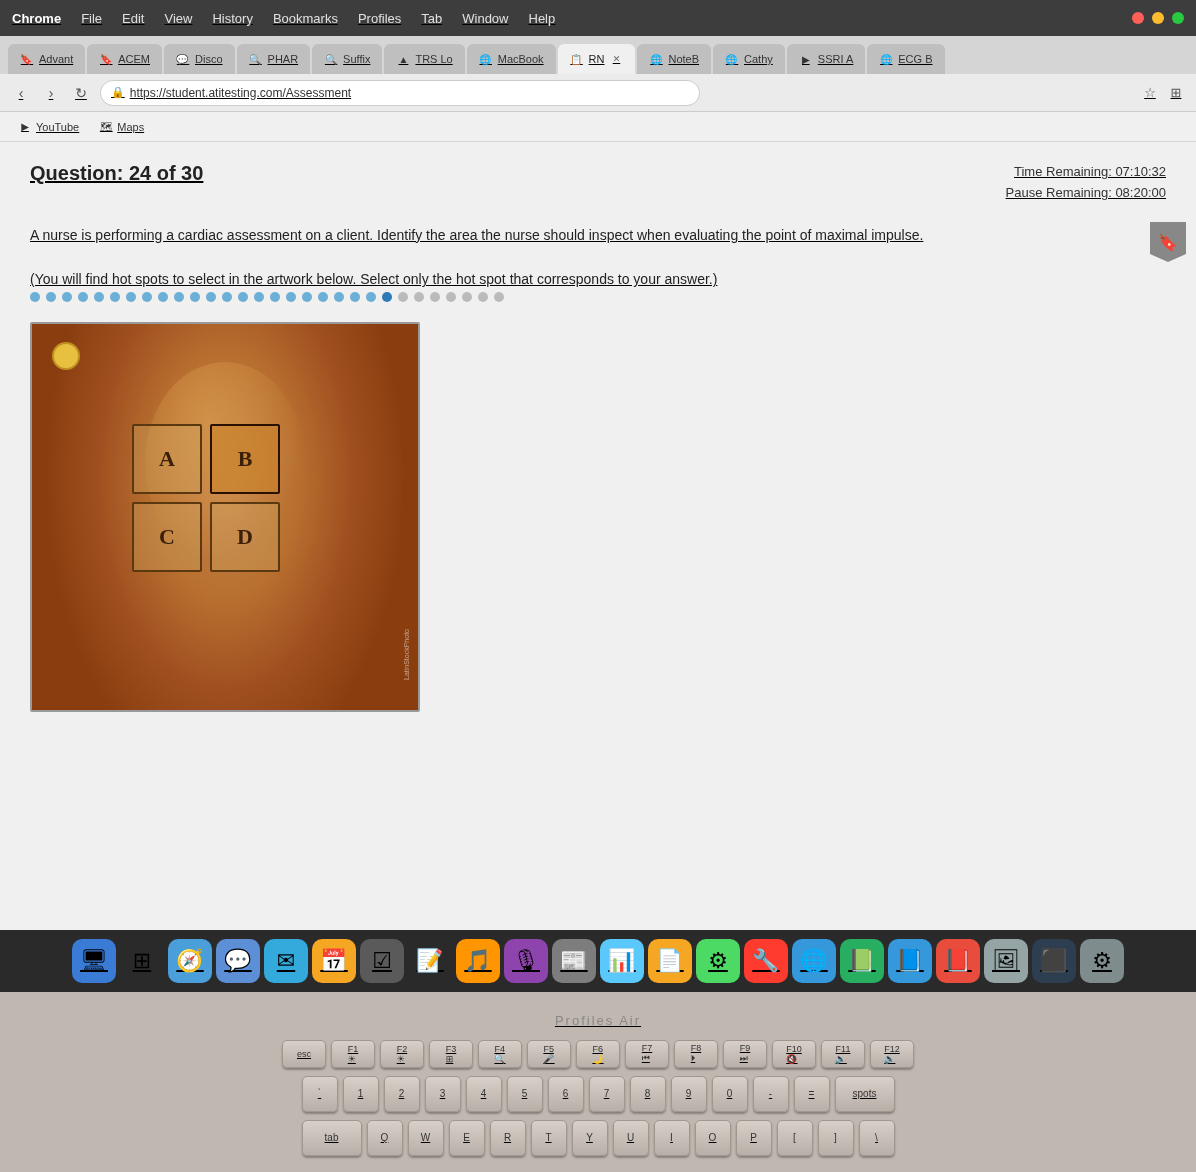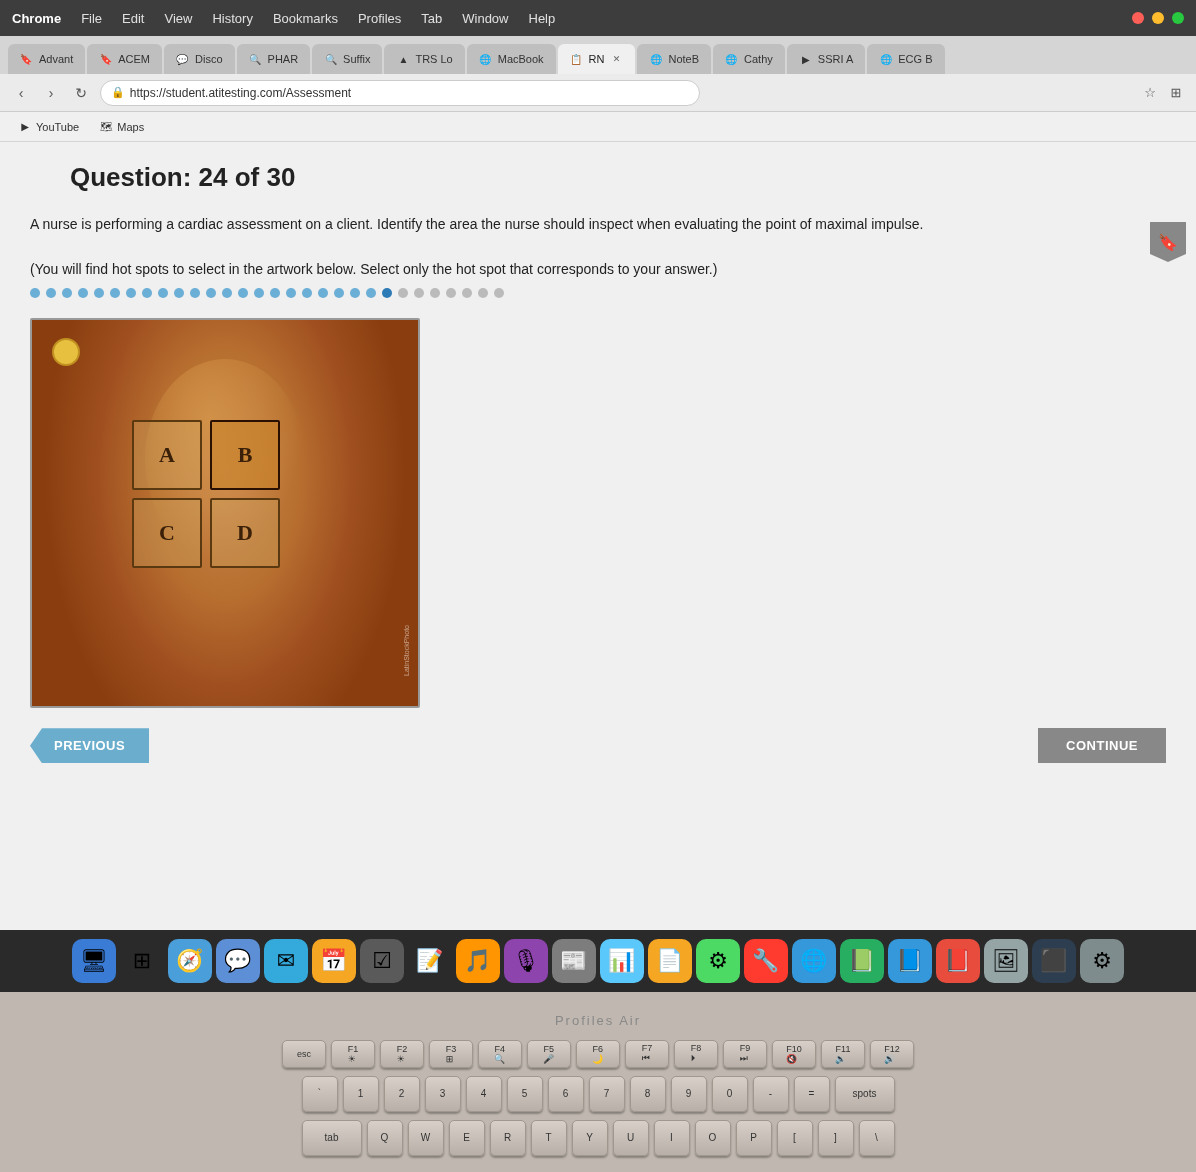--- a/index.html
+++ b/index.html
@@ -10,20 +10,21 @@
       font-family: -apple-system, BlinkMacSystemFont, 'Helvetica Neue', Arial, sans-serif;
       background: #c8c8c8;
     }
 
     
     .browser-frame {
       width: 100%;
       height: 100%;
       display: flex;
       flex-direction: column;
+      text-decoration: underline;
     }
 
     
     .menu-bar {
       background: #3d3d3d;
       height: 36px;
       display: flex;
       align-items: center;
       padding: 0 12px;
       gap: 20px;
@@ -210,24 +211,23 @@
       overflow: hidden;
     }
 
     .question-header {
       display: flex;
       justify-content: space-between;
       align-items: flex-start;
       margin-bottom: 20px;
     }
     .question-number {
-      font-size: 26px;
+      font-size: 20px;
       font-weight: 600;
       color: #222;
-      margin-left: 40px;
     }
     .time-info {
       text-align: right;
       font-size: 13px;
       color: #333;
       line-height: 1.6;
     }
     .bookmark-flag {
       width: 36px;
       height: 40px;
@@ -237,21 +237,21 @@
       justify-content: center;
       color: white;
       font-size: 16px;
       clip-path: polygon(0 0, 100% 0, 100% 80%, 50% 100%, 0 80%);
     }
 
     .question-text {
       font-size: 14px;
       color: #222;
       line-height: 1.6;
-      margin-bottom: 8px;
+      margin-bottom: 1px;
       max-width: 900px;
     }
 
     
     .progress-dots {
       display: flex;
       flex-wrap: wrap;
       gap: 6px;
       margin-bottom: 20px;
       max-width: 960px;
@@ -528,20 +528,24 @@
       <span class="bookmark-favicon">🗺</span>
       <span>Maps</span>
     </div>
   </div>
 
   <div class="page-content">
     <div class="assessment-page">
 
       <div class="question-header">
         <div class="question-number">Question: 24 of 30</div>
+        <div class="time-info">
+          <div>Time Remaining: 07:10:32</div>
+          <div>Pause Remaining: 08:20:00</div>
+        </div>
       </div>
 
       <div style="position:absolute; right:10px; top:80px;">
         <div class="bookmark-flag">🔖</div>
       </div>
 
       <div class="question-text">
         A nurse is performing a cardiac assessment on a client. Identify the area the nurse should inspect when evaluating the point of maximal impulse.
         <br><br>
         (You will find hot spots to select in the artwork below. Select only the hot spot that corresponds to your answer.)
@@ -589,24 +593,20 @@
         <div class="hotspot-grid">
           <div class="hotspot-box">A</div>
           <div class="hotspot-box selected">B</div>
           <div class="hotspot-box">C</div>
           <div class="hotspot-box">D</div>
         </div>
 
         <div style="position:absolute; bottom:30px; right:8px; font-size:7px; color:rgba(255,255,255,0.5); writing-mode:vertical-rl; transform:rotate(180deg);">LatinStockPhoto</div>
       </div>
 
-      <div class="nav-buttons">
-        <button class="btn-previous">PREVIOUS</button>
-        <button class="btn-continue">CONTINUE</button>
-      </div>
 
     </div>
   </div>
 
   <div class="dock">
     <div class="dock-item" style="background:#3a7bd5;">🖥</div>
     <div class="dock-item" style="background:#2a2a2a;">⊞</div>
     <div class="dock-item" style="background:#4a9eda;">🧭</div>
     <div class="dock-item" style="background:#5c8fd6;">💬</div>
     <div class="dock-item" style="background:#34aadc;">✉</div>

